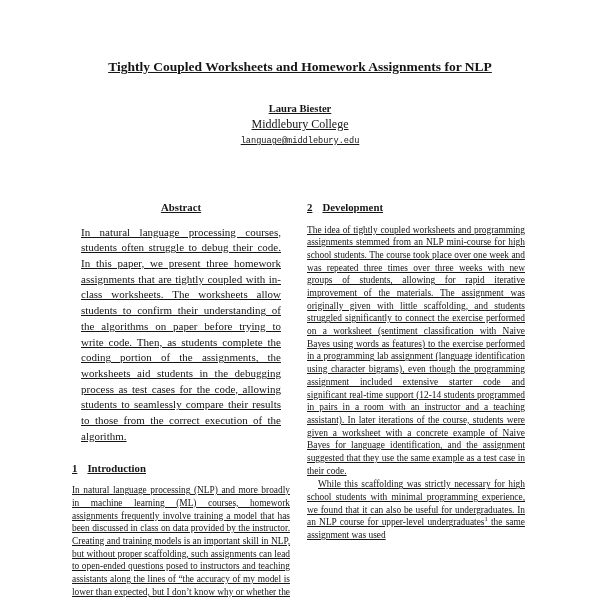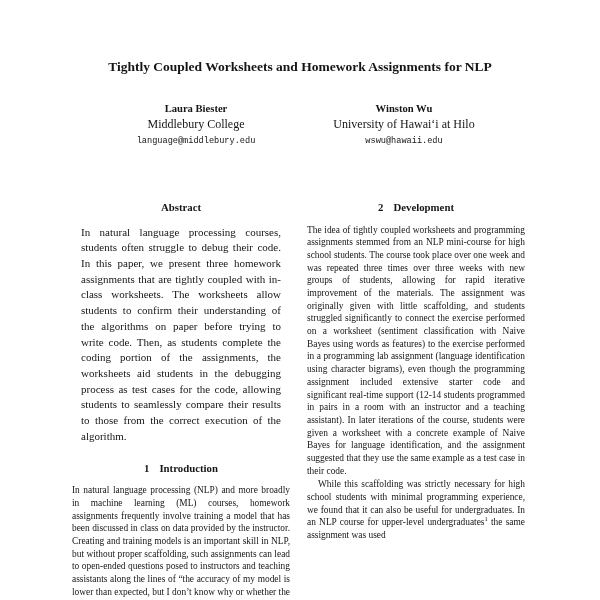--- a/index.html
+++ b/index.html
@@ -1,19 +1,20 @@
 <!DOCTYPE html>
 <html lang="en"><head>
 <meta charset="utf-8">
 <style>
   html, body { margin: 0; padding: 0; background: #ffffff; }
   .page {
     width: 600px; height: 600px; background: #ffffff; overflow: hidden;
     font-family: "Liberation Serif", "DejaVu Serif", serif; color: #151515;
     position: relative;
+    text-decoration: underline;
   }
   .title {
     margin: 0 55px; padding-top: 59px;
     font-size: 13.5px; font-weight: bold; text-align: center;
   }
   .authors {
     display: flex; justify-content: center; gap: 48px;
     margin-top: 28px; text-align: center;
   }
   .author { min-width: 160px; }
@@ -27,45 +28,40 @@
   .col {
     width: 218px; text-align: justify;
     font-size: 9.4px; line-height: 1.35;
     hyphens: auto; -webkit-hyphens: auto;
   }
   .abstract-heading {
     margin: 0 0 10px 0; font-size: 10.8px; font-weight: bold; text-align: center;
   }
   .abstract-text { margin: 0 9px; font-size: 11px; line-height: 1.43; }
   .section-heading {
-    margin: 16px 0 9px 0; font-size: 10.8px; font-weight: bold; text-align: center;
+    margin: 16px 0 9px 0; font-size: 10.8px; font-weight: bold; text-align: left;
   }
   .col-right .section-heading { margin-top: 0; }
   .sec-num { margin-right: 10px; }
   p { margin: 0; }
   p.indented { text-indent: 11px; margin-top: 1px; }
   sup.footnote { font-size: 6.5px; vertical-align: super; line-height: 0; }
 </style>
 </head>
 <body>
 
 <div class="page">
 
   <h1 class="title">Tightly Coupled Worksheets and Homework Assignments for NLP</h1>
 
   <div class="authors">
     <div class="author">
       <div class="author-name">Laura Biester</div>
       <div class="author-affil">Middlebury College</div>
       <div class="author-email">language@middlebury.edu</div>
-    </div>
-    <div class="author">
-      <div class="author-name">Winston Wu</div>
-      <div class="author-affil">University of Hawaiʻi at Hilo</div>
-      <div class="author-email">wswu@hawaii.edu</div>
     </div>
   </div>
 
   <div class="columns">
 
     <div class="col col-left">
       <h2 class="abstract-heading">Abstract</h2>
       <p class="abstract-text">In natural language processing courses, students often struggle to debug their code. In this paper, we present three homework assignments that are tightly coupled with in-class worksheets. The worksheets allow students to confirm their understanding of the algorithms on paper before trying to write code. Then, as students complete the coding portion of the assignments, the worksheets aid students in the debugging process as test cases for the code, allowing students to seamlessly compare their results to those from the correct execution of the algorithm.</p>
 
       <h2 class="section-heading">

